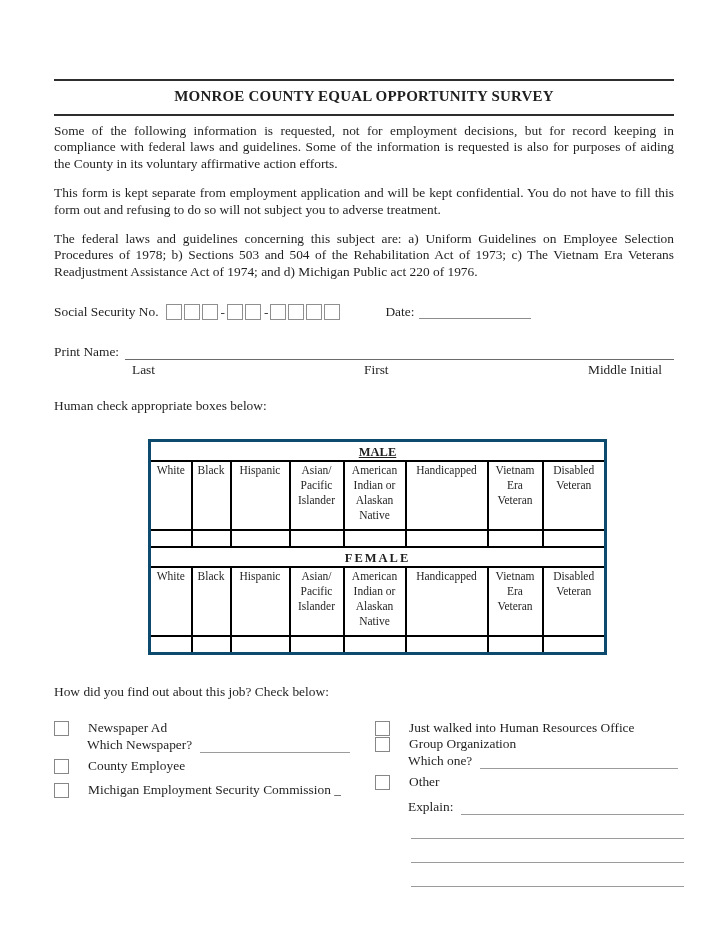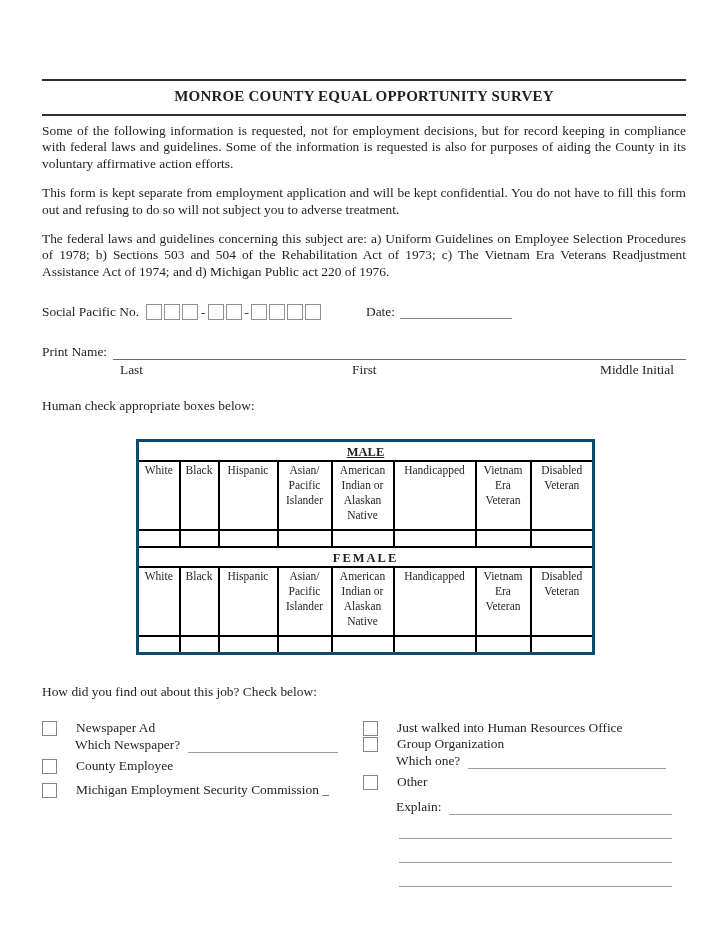--- a/index.html
+++ b/index.html
@@ -5,21 +5,21 @@
   html, body { margin: 0; padding: 0; background: #ffffff; }
   .page {
     position: relative;
     width: 728px;
     height: 943px;
     background: #ffffff;
     font-family: "Liberation Serif", "DejaVu Serif", serif;
     color: #1f1f1f;
     overflow: hidden;
   }
-  .content { padding: 0 42px; }
+  .content { padding: 0 54px; }
 
   .rule { border: none; border-top: 2px solid #2e2e2e; height: 0; }
   .rule-top { margin-top: 79px; }
   .rule-under-title { margin-top: 9px; }
 
   .doc-title {
     margin-top: 6px;
     text-align: center;
     font-size: 15px;
     font-weight: bold;
@@ -144,21 +144,21 @@
 
     <div class="doc-title">MONROE COUNTY EQUAL OPPORTUNITY SURVEY</div>
 
     <div class="rule rule-under-title"></div>
 
     <p class="para p1">Some of the following information is requested, not for employment decisions, but for record keeping in compliance with federal laws and guidelines. Some of the information is requested is also for purposes of aiding the County in its voluntary affirmative action efforts.</p>
     <p class="para p2">This form is kept separate from employment application and will be kept confidential. You do not have to fill this form out and refusing to do so will not subject you to adverse treatment.</p>
     <p class="para p3">The federal laws and guidelines concerning this subject are: a) Uniform Guidelines on Employee Selection Procedures of 1978; b) Sections 503 and 504 of the Rehabilitation Act of 1973; c) The Vietnam Era Veterans Readjustment Assistance Act of 1974; and d) Michigan Public act 220 of 1976.</p>
 
     <div class="ssn-row">
-      <span>Social Pacific No.</span>
+      <span>Social Security No.</span>
       <span class="ssn-boxes">
         <span class="ssn-box"></span>
         <span class="ssn-box"></span>
         <span class="ssn-box"></span>
         <span class="ssn-dash">-</span>
         <span class="ssn-box"></span>
         <span class="ssn-box"></span>
         <span class="ssn-dash">-</span>
         <span class="ssn-box"></span>
         <span class="ssn-box"></span>

